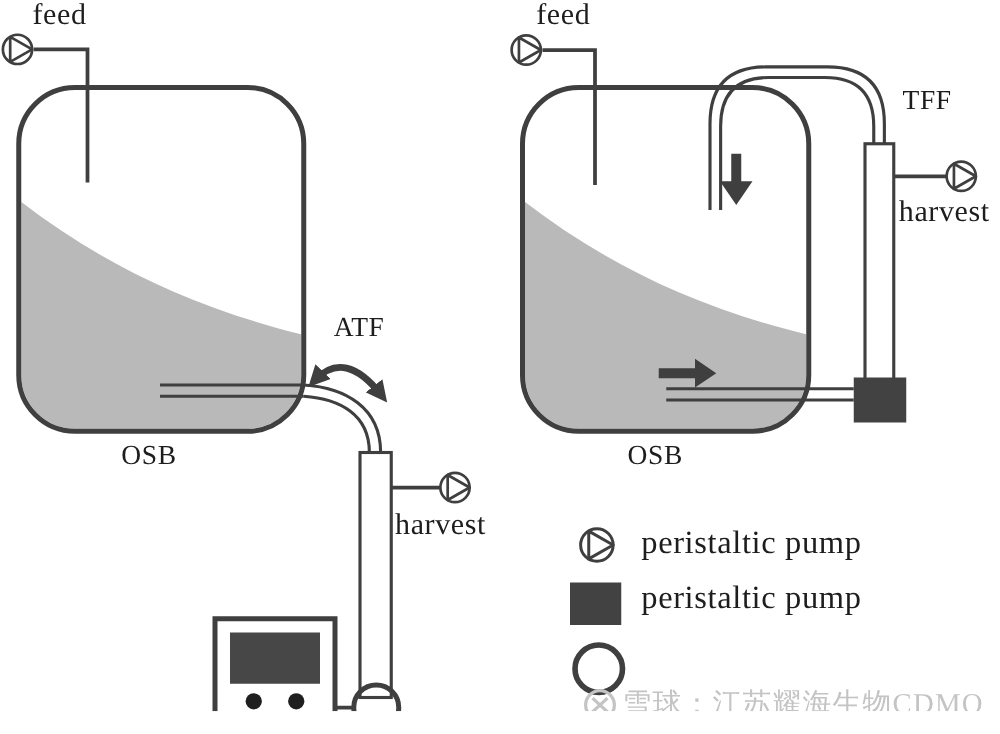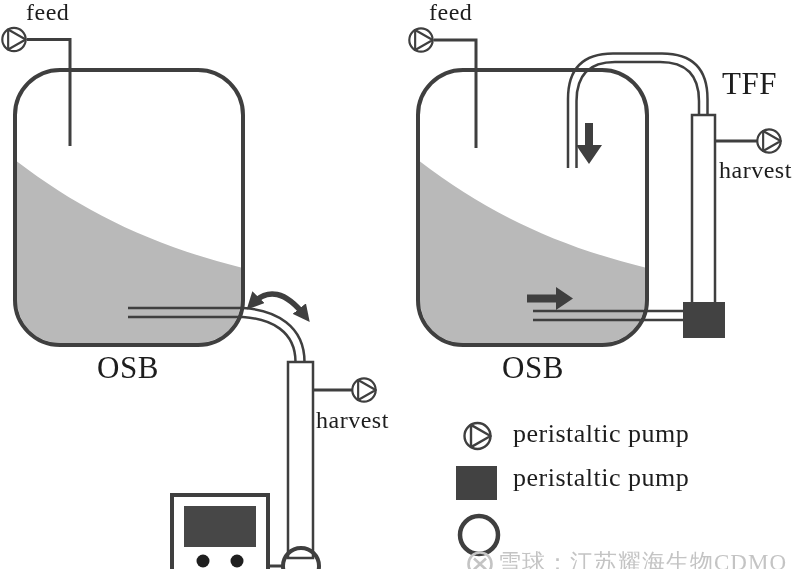--- a/index.html
+++ b/index.html
@@ -9,21 +9,21 @@
     font-family:Liberation Serif, serif;
   }
   #artwork{position:absolute;left:0;top:0;z-index:0;}
   .ink-stroke{stroke:var(--ink);fill:none;}
   .ink-fill{fill:var(--ink);}
   .label{
     position:absolute;color:var(--text);line-height:1.05;z-index:2;
     white-space:nowrap;letter-spacing:0.5px;
   }
   .lbl-small{font-size:24px;}
-  .lbl-big{font-size:31px;}
+  .lbl-big{font-size:22px;}
   .lbl-legend{font-size:26px;}
   #watermark{
     position:absolute;left:466px;top:547px;z-index:1;display:flex;align-items:flex-end;
     color:var(--watermark);font-size:23px;white-space:nowrap;letter-spacing:1px;
   }
   #watermark svg{margin-right:4px;}
   #arrowhead path{fill:var(--ink);}
 </style>
 </head>
 <body>
@@ -126,20 +126,21 @@
     <g>
       <use href="#ppump" x="462.5" y="421" width="30" height="30"></use>
       <rect x="456" y="466" width="41" height="34" fill="var(--pump_dark)"></rect>
       <circle cx="479" cy="535" r="19" fill="var(--module_fill)" class="ink-stroke" stroke-width="4.5"></circle>
     </g>
   </svg>
 
   <div class="label lbl-small" style="left:26px;top:0px;">feed</div>
   <div class="label lbl-small" style="left:429px;top:0px;">feed</div>
 
+  <div class="label lbl-big" style="left:267px;top:250px;">ATF</div>
   <div class="label lbl-big" style="left:722px;top:68px;">TFF</div>
 
   <div class="label lbl-big" style="left:97px;top:352px;">OSB</div>
   <div class="label lbl-big" style="left:502px;top:352px;">OSB</div>
 
   <div class="label lbl-small" style="left:316px;top:408px;">harvest</div>
   <div class="label lbl-small" style="left:719px;top:158px;">harvest</div>
 
   <div class="label lbl-legend" style="left:513px;top:420px;">peristaltic pump</div>
   <div class="label lbl-legend" style="left:513px;top:464px;">peristaltic pump</div>

